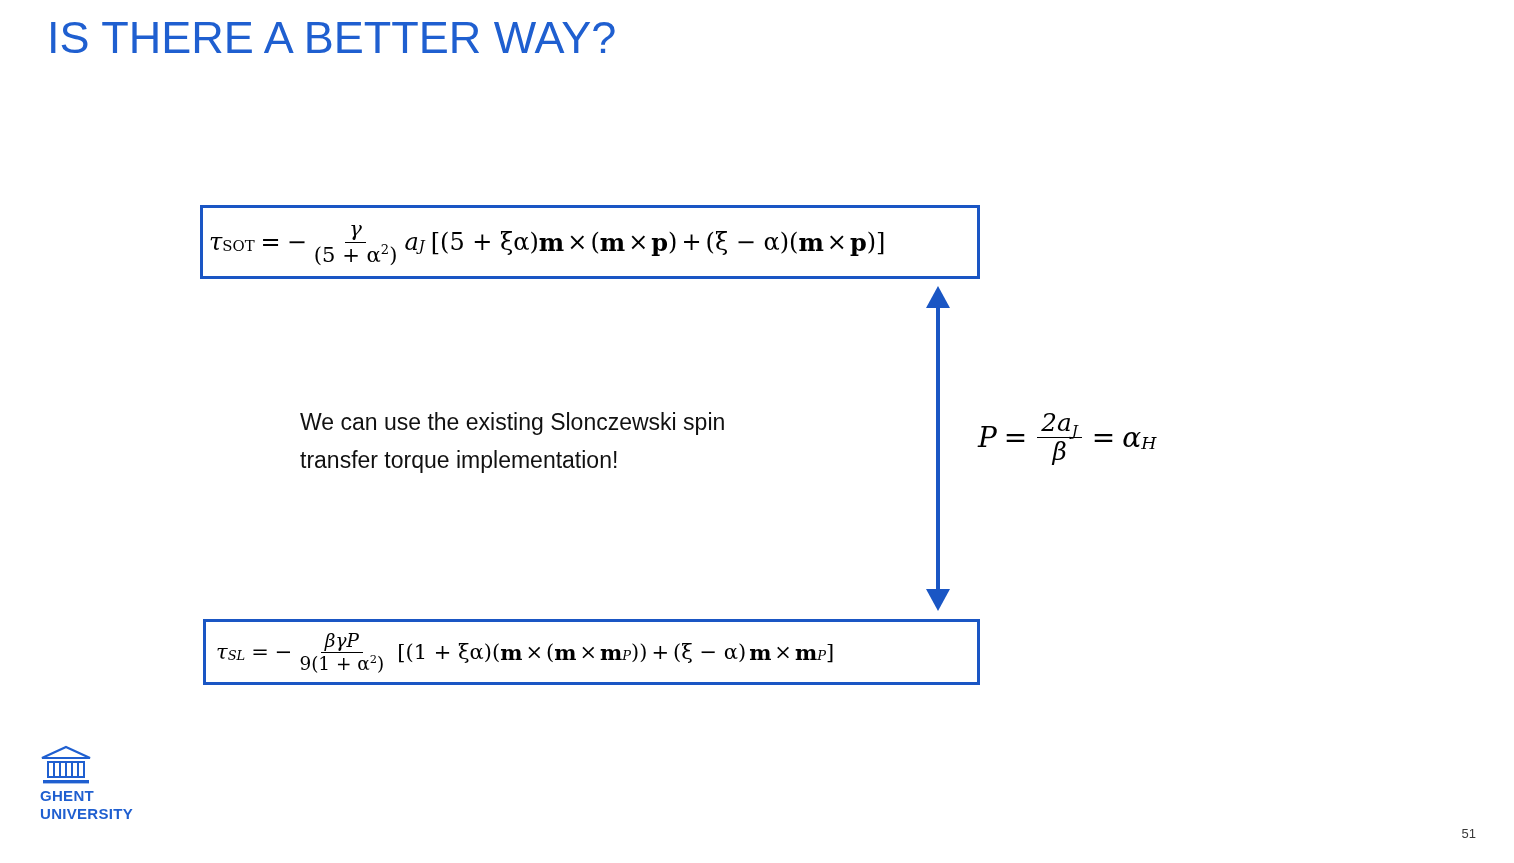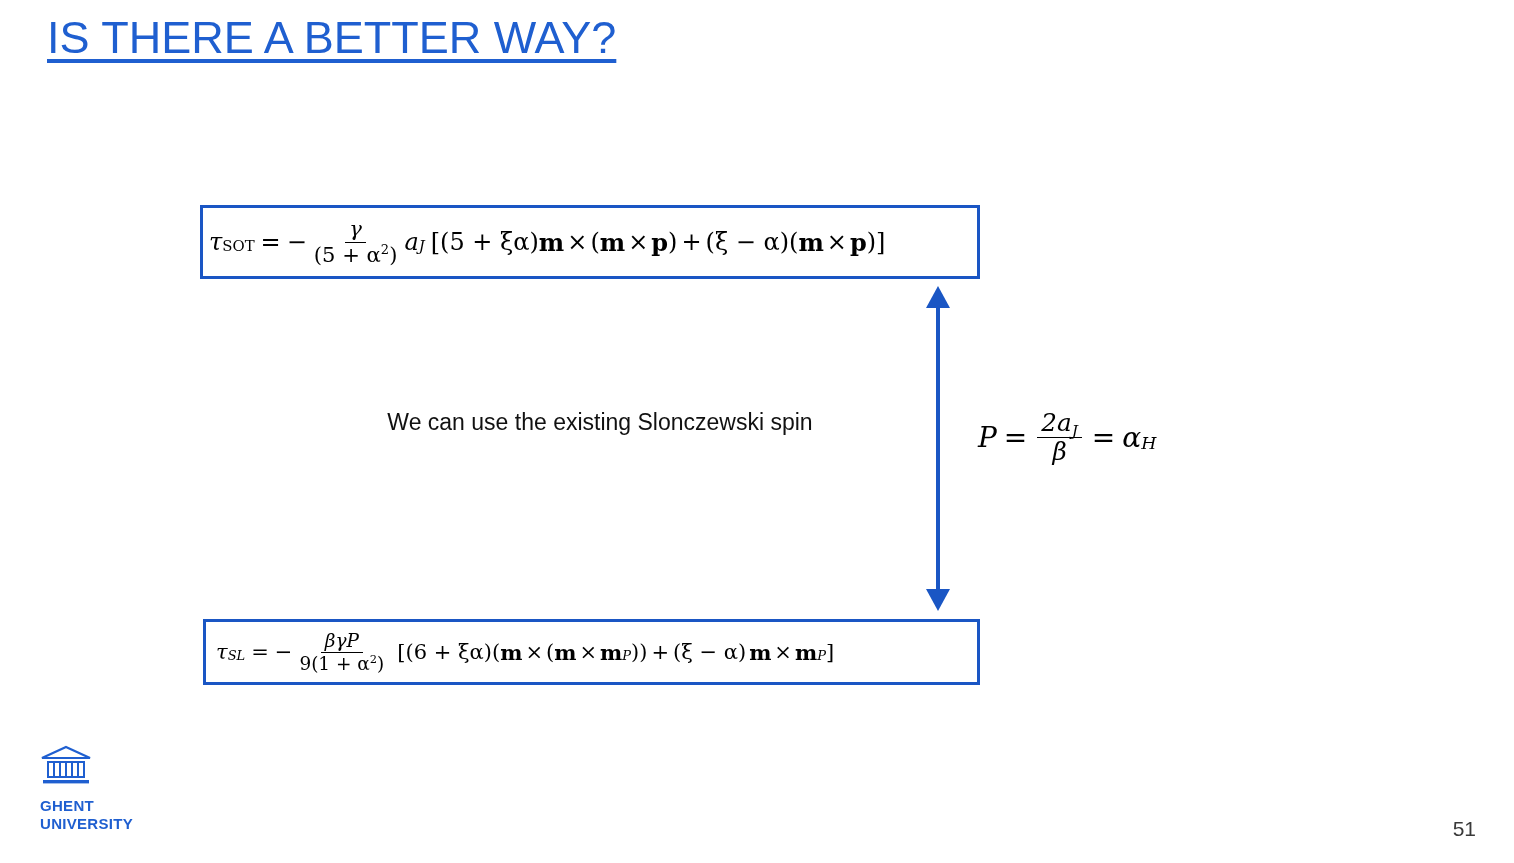--- a/index.html
+++ b/index.html
@@ -20,21 +20,20 @@
     background: #ffffff;
   }
   
   .slide-title {
     position: absolute;
     left: 47px;
     top: 12px;
     font-size: 45px;
     line-height: 1.15;
     color: #1f5fd0;
-    text-decoration: underline;
     text-underline-offset: 6px;
     letter-spacing: 0px;
     white-space: nowrap;
     font-weight: 400;
     text-align: center;
   }
   
   .eq-box {
     position: absolute;
     border: 3px solid #1a56c4;
@@ -105,21 +104,21 @@
     font-size: 0.88em;
   }
   #eq-top .math { font-size: 24px; }
   #eq-bottom .math { font-size: 21px; }
   
   .center-text {
     position: absolute;
     left: 300px;
     top: 404px;
     width: 600px;
-    text-align: center;
+    text-align: left;
     font-size: 23px;
     line-height: 1.65;
     color: #111111;
   }
   
   .arrow-wrap {
     position: absolute;
     left: 918px;
     top: 286px;
     width: 40px;
@@ -134,33 +133,33 @@
   #eq-p .math { font-size: 28px; }
   
   .logo {
     position: absolute;
     left: 40px;
     top: 745px;
     width: 170px;
   }
   .logo-mark { display: block; }
   .logo-text {
-    margin-top: 10px;
+    margin-top: 0;
     color: #1f5fd0;
     font-weight: bold;
     font-size: 15px;
     line-height: 1.18;
     letter-spacing: 0.3px;
   }
   
   .page-number {
     position: absolute;
     right: 38px;
     bottom: 22px;
-    font-size: 21px;
+    font-size: 13px;
     color: #3a3a3a;
   }
 </style>
 </head>
 <body>
 
 <div class="slide">
 
   <div class="slide-title">IS THERE A BETTER WAY?</div>
 
@@ -188,20 +187,21 @@
       <span>(ξ − α)(</span>
       <span class="mb">m</span>
       <span style="padding:0 3px">×</span>
       <span class="mb">p</span>
       <span>)]</span>
     </span>
   </div>
 
   <div class="center-text">
     <div>We can use the existing Slonczewski spin</div>
+    <div>transfer torque implementation!</div>
   </div>
 
   <div class="arrow-wrap">
     <svg width="40" height="325" viewBox="0 0 40 325">
       <line x1="20" y1="18" x2="20" y2="307" stroke="#1a56c4" stroke-width="4"></line>
       <polygon points="20,0 32,22 8,22" fill="#1a56c4"></polygon>
       <polygon points="20,325 32,303 8,303" fill="#1a56c4"></polygon>
     </svg>
   </div>
 
@@ -222,21 +222,21 @@
   <div class="eq-box" id="eq-bottom">
     <span class="math">
       <span class="mi">τ</span>
         <span class="sub-i">SL</span>
       <span style="padding:0 6px">=</span>
       <span>−</span>
       <span class="frac">
         <span class="num mi">βγP</span>
         <span class="den"><span>9(1 + α</span><span class="sup">2</span><span>)</span></span>
       </span>
-      <span style="padding-left:6px">[(6 + ξα)(</span>
+      <span style="padding-left:6px">[(1 + ξα)(</span>
       <span class="mb">m</span>
       <span style="padding:0 3px">×</span>
       <span>(</span>
       <span class="mb">m</span>
       <span style="padding:0 3px">×</span>
       <span class="mb">m</span>
         <span class="sub-i">P</span>
       <span>))</span>
       <span style="padding:0 4px">+</span>
       <span>(ξ − α)</span>

